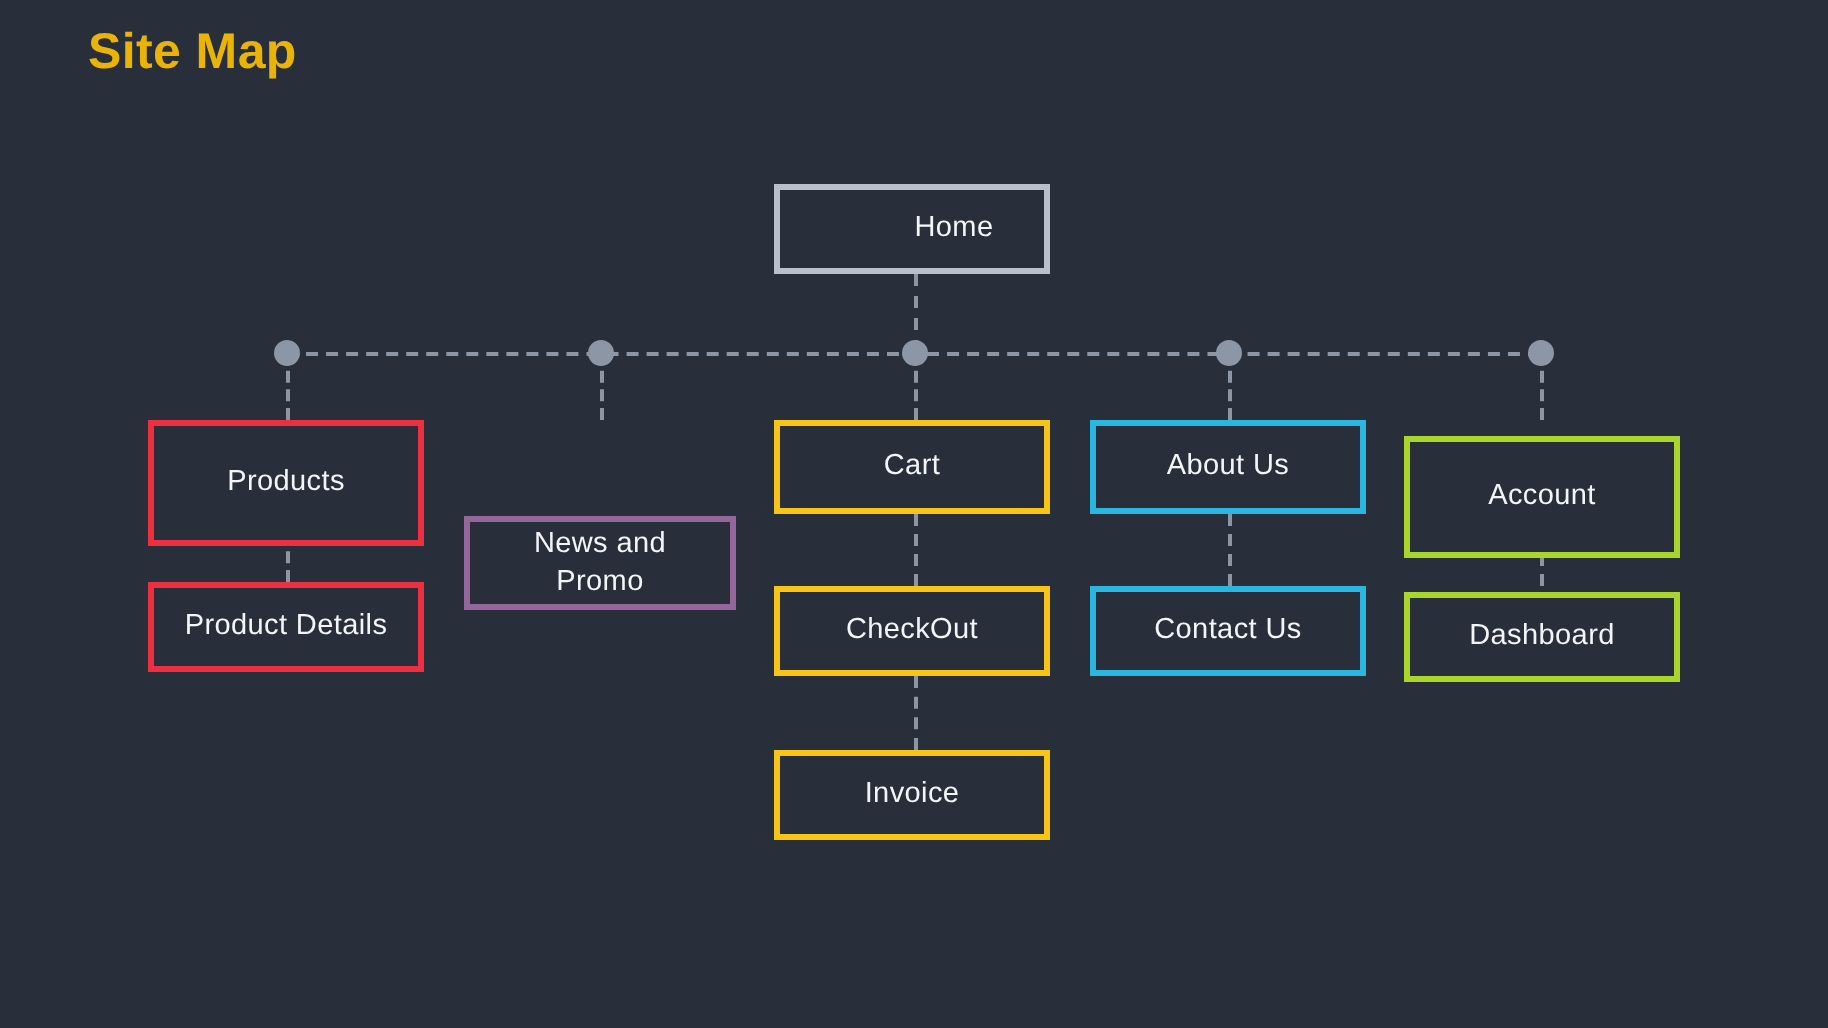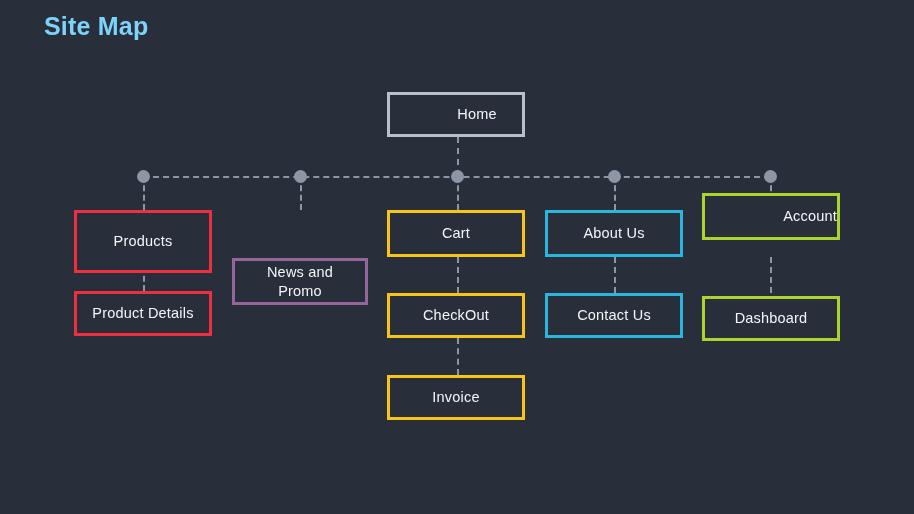--- a/index.html
+++ b/index.html
@@ -15,21 +15,21 @@
     overflow: hidden;
     font-family: "Liberation Sans", sans-serif;
   }
 
   #page-title {
     position: absolute;
     left: 44px;
     top: 12px;
     font-size: 25px;
     font-weight: bold;
-    color: #7dd3fc;
+    color: #eab308;
     letter-spacing: 0.2px;
   }
 
   .node {
     position: absolute;
     box-sizing: border-box;
     background: #282e3a;
     border-style: solid;
     display: flex;
     align-items: center;
@@ -95,21 +95,21 @@
       </div>
       <div class="node" style="left: 232px; top: 210px; width: 136px; height: 47px; border-width: 3px; border-color: rgb(149, 102, 156); margin-top: 48px;">
         <span style="max-width: 85px;">News and Promo</span>
       </div>
       <div class="node" style="left: 387px; top: 210px; width: 138px; height: 47px; border-width: 3px; border-color: rgb(247, 197, 24);">
         <span>Cart</span>
       </div>
       <div class="node" style="left: 545px; top: 210px; width: 138px; height: 47px; border-width: 3px; border-color: rgb(42, 182, 222);">
         <span>About Us</span>
       </div>
-      <div class="node" style="left: 702px; top: 193px; width: 138px; height: 47px; border-width: 3px; border-color: rgb(170, 213, 44); justify-content: flex-end;">
+      <div class="node" style="left: 702px; top: 218px; width: 138px; height: 61px; border-width: 3px; border-color: rgb(170, 213, 44);">
         <span>Account</span>
       </div>
       <div class="node" style="left: 74px; top: 291px; width: 138px; height: 45px; border-width: 3px; border-color: rgb(238, 47, 64); text-align: center;">
         <span>Product Details</span>
       </div>
       <div class="node" style="left: 387px; top: 293px; width: 138px; height: 45px; border-width: 3px; border-color: rgb(247, 197, 24);">
         <span>CheckOut</span>
       </div>
       <div class="node" style="left: 545px; top: 293px; width: 138px; height: 45px; border-width: 3px; border-color: rgb(42, 182, 222); text-align: center;">
         <span>Contact Us</span>

